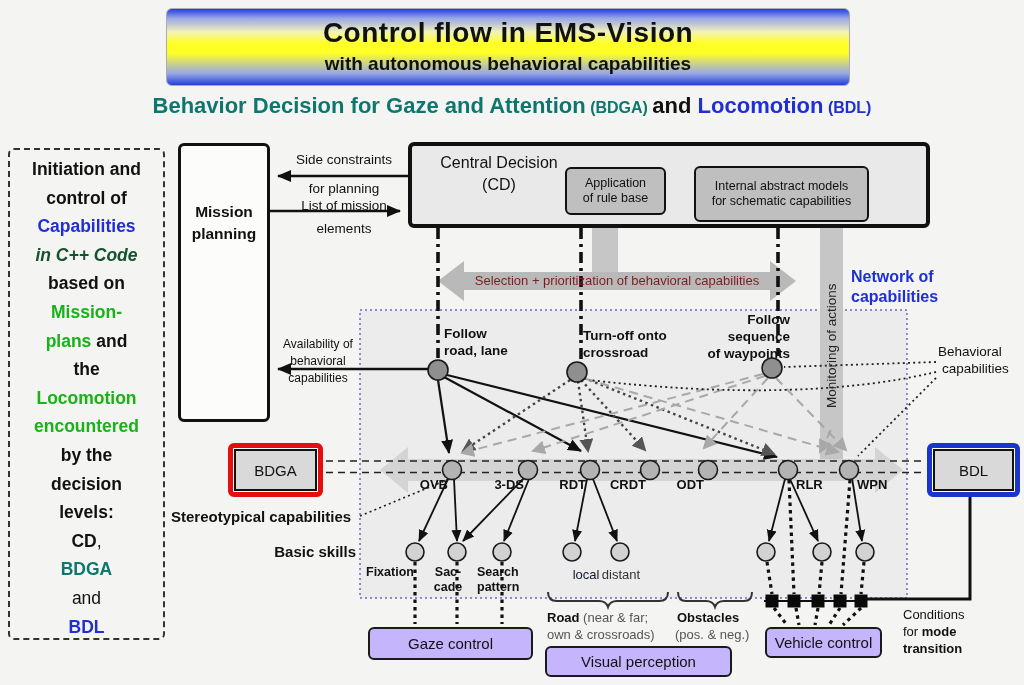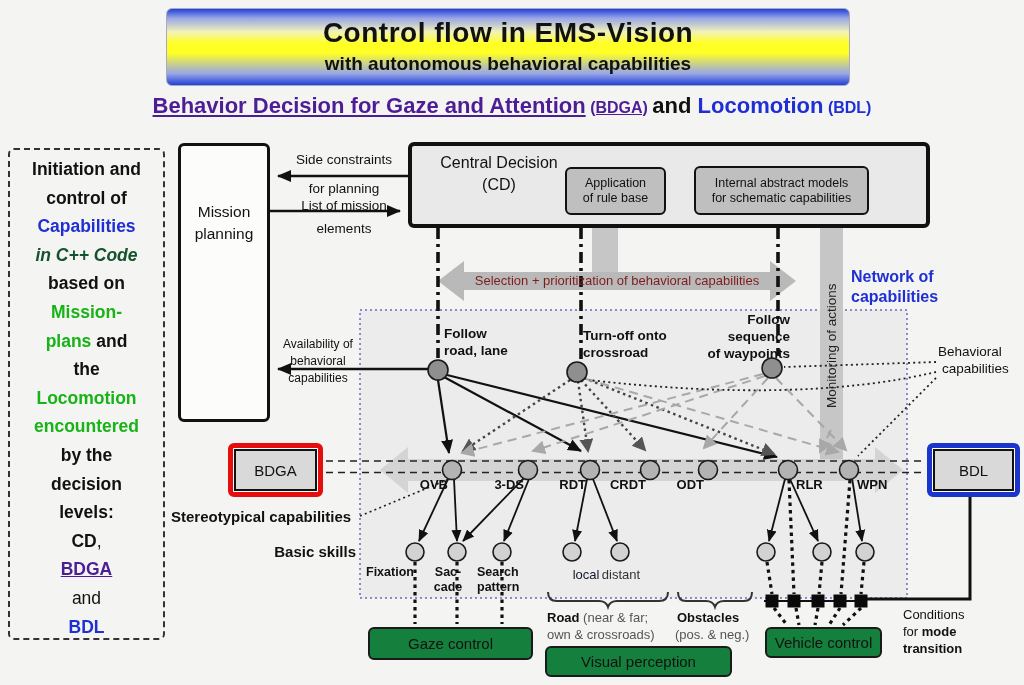--- a/index.html
+++ b/index.html
@@ -10,39 +10,39 @@
   
   .banner{left:166px;top:8px;width:682px;height:76px;text-align:center;
           background:linear-gradient(180deg,#2240d8 0%,#98a6e6 12%,#f2f2b8 30%,#ffff26 45%,#ffff26 58%,#98a6e6 85%,#2240d8 100%);
           border:1px solid #aab;}
   .banner .t1{font-size:28px;font-weight:bold;padding-top:8px;letter-spacing:.5px;}
   .banner .t2{font-size:19px;font-weight:bold;margin-top:4px;}
   
   .heading{left:0;top:93px;width:1024px;text-align:center;white-space:nowrap;font-weight:bold;}
   .heading .big{font-size:22px;}
   .heading .small{font-size:16px;}
-  .red{color:#4c1d95;text-decoration:underline;} .blue{color:#1f2fd4;} .green{color:#17b317;} .gray{color:#14532d;font-style:italic;} .dgray{color:#555;}
+  .red{color:#0f766e;} .blue{color:#1f2fd4;} .green{color:#17b317;} .gray{color:#14532d;font-style:italic;} .dgray{color:#555;}
   
   .leftpanel{left:8px;top:148px;width:157px;height:492px;border:2px dashed #333;box-sizing:border-box;
              text-align:center;font-weight:bold;font-size:17.5px;line-height:28.6px;padding-top:5px;}
   
   .missionbox{left:178px;top:143px;width:92px;height:279px;border:3px solid #111;background:#fcfcfb;box-sizing:border-box;}
-  .missiontext{left:0;top:55px;width:100%;text-align:center;font-weight:normal;font-size:15.5px;line-height:22px;}
+  .missiontext{left:0;top:55px;width:100%;text-align:center;font-weight:bold;font-size:15.5px;line-height:22px;}
   .cdbox{left:408px;top:142px;width:522px;height:86px;border:4px solid #111;background:#e9e9e9;box-sizing:border-box;}
   .cdtitle{left:12px;top:6px;width:150px;text-align:center;font-size:16px;line-height:22px;}
   .graybox{background:#bfbfbf;border:2px solid #111;box-sizing:border-box;display:flex;align-items:center;justify-content:center;
            text-align:center;font-size:12.5px;line-height:15px;}
   .rulebox{left:153px;top:21px;width:101px;height:48px;}
-  .modelsbox{left:282px;top:20px;width:175px;height:49px;}
+  .modelsbox{left:282px;top:20px;width:175px;height:56px;}
   .framebox{box-sizing:border-box;padding:1px;background:#fff;}
   .framebox .inner{width:100%;height:100%;border:2px solid #111;background:#d9d9d9;box-sizing:border-box;
                    display:flex;align-items:center;justify-content:center;font-size:15px;}
   .bdga{left:228px;top:443px;width:95px;height:54px;border:5px solid #e60d0d;}
   .bdl{left:927px;top:443px;width:93px;height:54px;border:5px solid #1a35cc;}
-  .ctrlbox{background:#15803d;border:2px solid #1a1a1a;box-sizing:border-box;display:flex;align-items:center;justify-content:center;font-size:15px;}
+  .ctrlbox{background:#c4b5fd;border:2px solid #1a1a1a;box-sizing:border-box;display:flex;align-items:center;justify-content:center;font-size:15px;}
   
   .lbl{font-size:13px;line-height:16px;}
   .bold{font-weight:bold;}
   .c{text-align:center;} .r{text-align:right;}
   .vert{writing-mode:vertical-rl;transform:rotate(180deg);display:flex;align-items:center;justify-content:center;font-size:13.5px;color:#222;}
 </style>
 </head>
 <body>
 
 <div id="stage">

